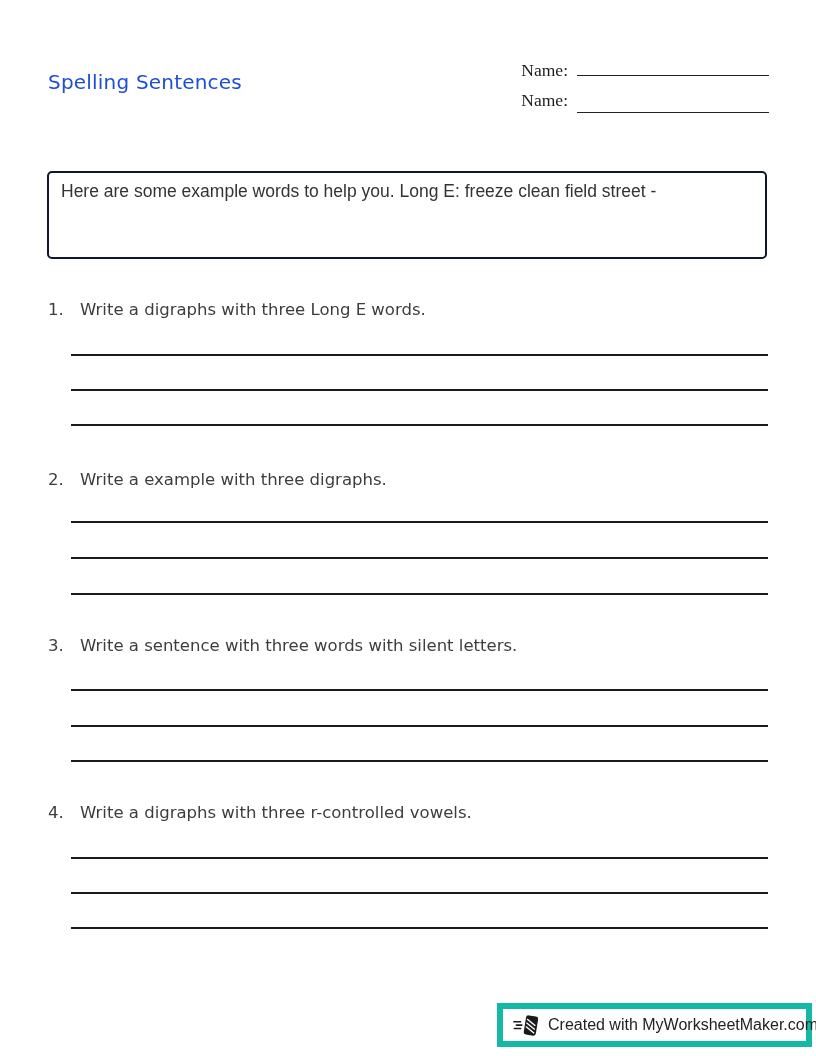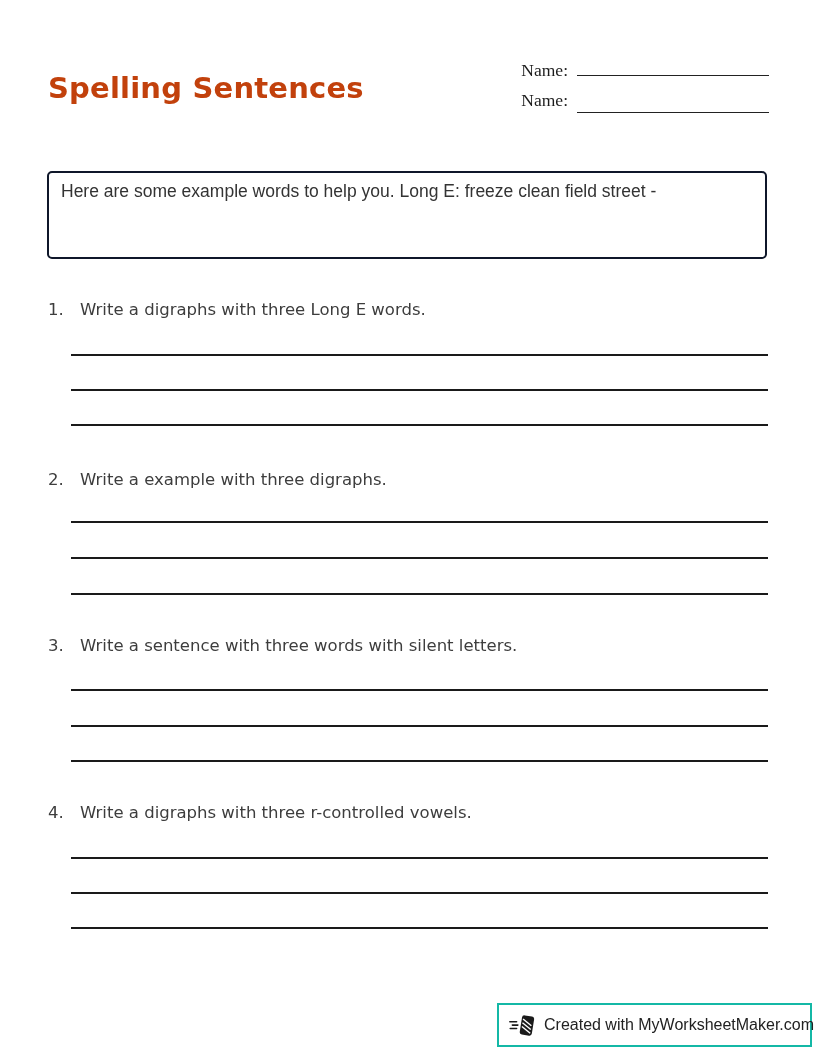--- a/index.html
+++ b/index.html
@@ -14,24 +14,24 @@
     height: 1056px;
     background: #ffffff;
     margin: 0 auto;
     overflow: hidden;
     font-family: "DejaVu Sans", sans-serif;
   }
   .title {
     position: absolute;
     left: 48px;
     top: 50px;
-    font-size: 29px;
+    font-size: 20px;
     line-height: 38px;
-    font-weight: 700;
-    color: #c2410c;
+    font-weight: 400;
+    color: #1d4ed8;
     letter-spacing: 0.2px;
   }
   .field-label {
     position: absolute;
     left: 460px;
     width: 108px;
     text-align: right;
     font-family: "Liberation Serif", serif;
     font-size: 17.5px;
     line-height: 24px;
@@ -87,21 +87,21 @@
     height: 0;
     border-top: 2px solid #1a1a1a;
   }
   .footer-badge {
     position: absolute;
     left: 497px;
     top: 1003px;
     width: 315px;
     height: 44px;
     box-sizing: border-box;
-    border: 2px solid #14b8a6;
+    border: 6px solid #14b8a6;
     background: #ffffff;
     display: flex;
     align-items: center;
     padding: 0 8px 0 10px;
     gap: 8px;
   }
   .footer-text {
     font-family: "Liberation Sans", sans-serif;
     font-size: 16px;
     color: #222222;

